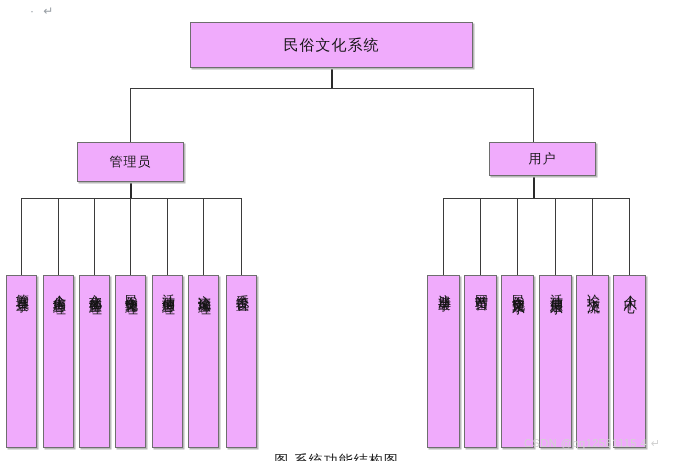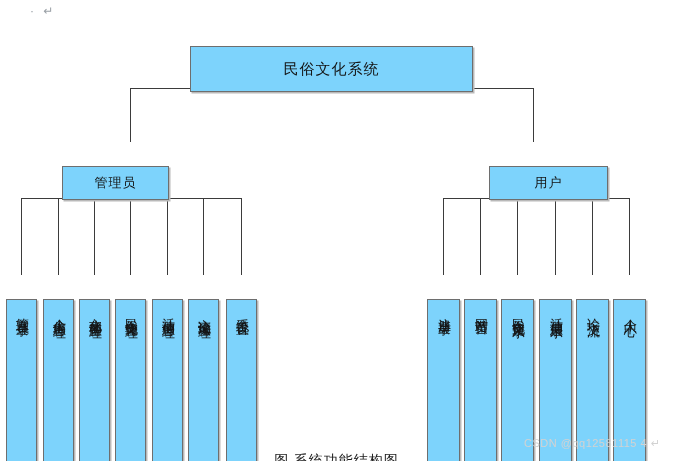--- a/index.html
+++ b/index.html
@@ -27,28 +27,27 @@
     font-size: 12px;
     color: #9aa0a6;
     letter-spacing: 3px;
     white-space: nowrap;
   }
 
   
   .node {
     position: absolute;
     box-sizing: border-box;
-    background: #7dd3fc;
+    background: #f0abfc;
     border: 1px solid #6e6e6e;
     box-shadow: 1.5px 1.5px 0 0 #b9b9b9;
     display: flex;
     align-items: center;
     justify-content: center;
     z-index: 3;
-    margin-top: 24px;
   }
   .node .label {
     display: block;
     text-align: center;
     line-height: 1.12;
     color: #141414;
     white-space: nowrap;
   }
 
   
@@ -121,21 +120,21 @@
     <span class="label">民俗文化系统</span>
   </div>
 
   <div class="vline thick" style="left:331px; top:68px; height:20px;"></div>
 
   <div class="hline" style="left:130px; top:88px; width:403px;"></div>
 
   <div class="vline" style="left:130px; top:88px; height:54px;"></div>
   <div class="vline" style="left:533px; top:88px; height:54px;"></div>
 
-  <div class="node branch" style="left:62px; top:142px; width:107px; height:34px;">
+  <div class="node branch" style="left:77px; top:142px; width:107px; height:40px;">
     <span class="label">管理员</span>
   </div>
   <div class="vline thick" style="left:130px; top:176px; height:22px;"></div>
   <div class="hline" style="left:21px; top:198px; width:220px;"></div>
 
   <div class="vline" style="left:21px;  top:198px; height:77px;"></div>
   <div class="vline" style="left:58px;  top:198px; height:77px;"></div>
   <div class="vline" style="left:94px;  top:198px; height:77px;"></div>
   <div class="vline" style="left:130px; top:198px; height:77px;"></div>
   <div class="vline" style="left:167px; top:198px; height:77px;"></div>
@@ -157,21 +156,21 @@
   <div class="node leaf" style="left:152px; top:275px; width:31px; height:173px;">
     <span class="label">活动信息管理</span>
   </div>
   <div class="node leaf" style="left:188px; top:275px; width:31px; height:173px;">
     <span class="label">交流论坛管理</span>
   </div>
   <div class="node leaf" style="left:226px; top:275px; width:31px; height:173px;">
     <span class="label">系统设置</span>
   </div>
 
-  <div class="node branch" style="left:489px; top:142px; width:119px; height:34px;">
+  <div class="node branch" style="left:489px; top:142px; width:107px; height:34px;">
     <span class="label">用户</span>
   </div>
   <div class="vline thick" style="left:533px; top:176px; height:22px;"></div>
   <div class="hline" style="left:443px; top:198px; width:186px;"></div>
 
   <div class="vline" style="left:443px; top:198px; height:77px;"></div>
   <div class="vline" style="left:480px; top:198px; height:77px;"></div>
   <div class="vline" style="left:517px; top:198px; height:77px;"></div>
   <div class="vline" style="left:555px; top:198px; height:77px;"></div>
   <div class="vline" style="left:592px; top:198px; height:77px;"></div>

